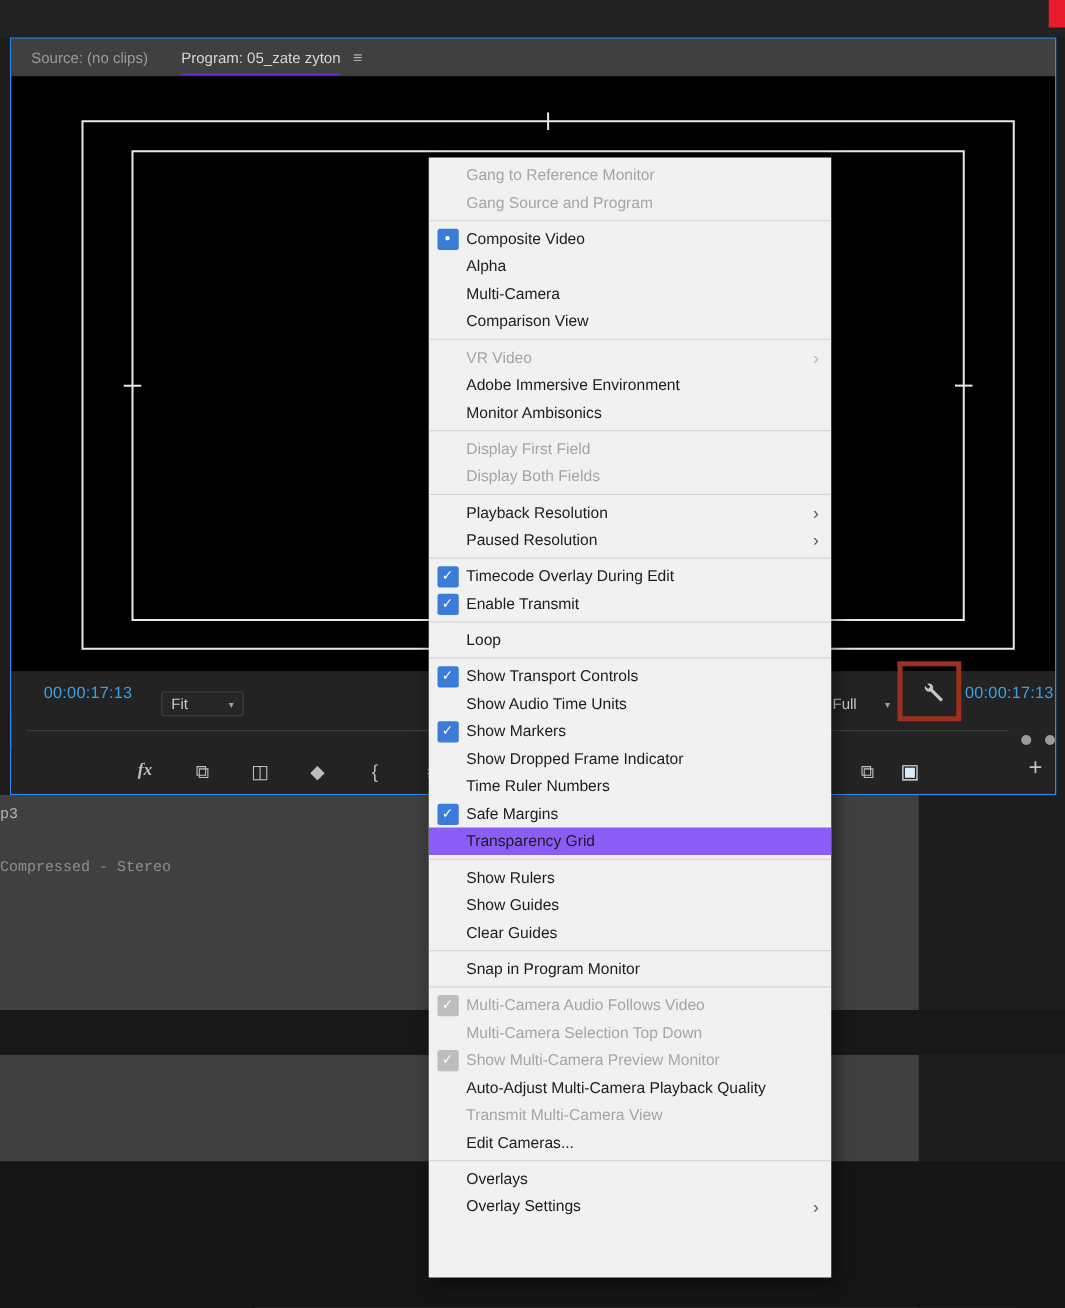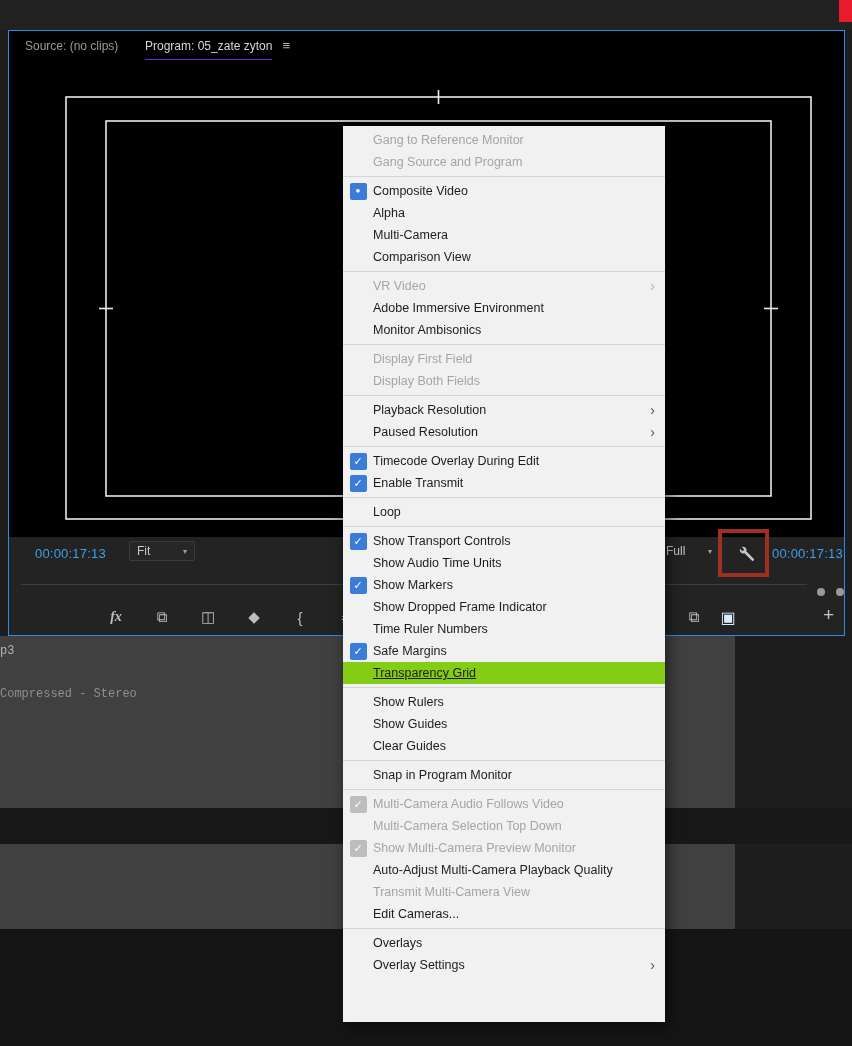--- a/index.html
+++ b/index.html
@@ -6,36 +6,36 @@
   html,body { width:852px; height:1046px; background:#1d1d1d; overflow:hidden;
               font-family:"Liberation Sans", sans-serif; position:relative; }
 
   
   .topbar { position:absolute; left:0; top:0; width:852px; height:30px; background:#222222; }
   .close-box { position:absolute; right:0; top:0; width:13px; height:22px; background:#e81b2d; }
 
   
   .panel { position:absolute; left:8px; top:30px; width:837px; height:606px;
            background:#232323; border:1px solid #2d8ceb; }
-  .panel-header { position:absolute; left:0; top:0; width:100%; height:30px; background:#000000; }
+  .panel-header { position:absolute; left:0; top:0; width:100%; height:30px; background:#404040; }
   .tab { position:absolute; top:0; height:30px; line-height:30px; font-size:12px; white-space:nowrap; }
   .tab-source { left:16px; color:#9b9b9b; }
   .tab-program { left:136px; color:#d6d6d6; display:flex; align-items:center; }
   .tab-program .underlined { display:inline-block; height:28px; line-height:28px;
                              border-bottom:1px solid #6d28d9; }
   .hamburger { margin-left:10px; color:#b0b0b0; font-size:13px; }
 
   .monitor { position:absolute; left:0; top:30px; width:835px; height:476px; background:#000; }
   .monitor svg { position:absolute; left:0; top:0; }
 
   .controlbar { position:absolute; left:0; top:506px; width:835px; height:32px; background:#232323; }
   .timecode { position:absolute; top:9px; font-size:13px; color:#3ba1e8; letter-spacing:.2px; }
   .tc-left { left:26px; }
   .tc-right { left:763px; }
-  .dropdown { position:absolute; top:4px; height:20px; border-radius:2px; color:#c9c9c9;
+  .dropdown { position:absolute; top:16px; height:20px; border-radius:2px; color:#c9c9c9;
               font-size:12px; display:flex; align-items:center; justify-content:space-between;
               padding:0 7px; }
   .dd-fit { left:120px; width:66px; background:#262626; border:1px solid #3c3c3c; }
   .dd-full { left:650px; width:60px; background:transparent; }
   .chev { font-size:8px; color:#a0a0a0; margin-left:8px; }
   .wrench-btn { position:absolute; left:723px; top:3px; width:26px; height:26px;
                 display:flex; align-items:center; justify-content:center; }
   .red-box { position:absolute; left:709px; top:498px; width:51px; height:48px;
              border:4px solid #9e3021; z-index:5; }
 
@@ -65,21 +65,21 @@
                   padding:3px 0; z-index:10; overflow:hidden; }
   .menu-item { display:flex; align-items:center; height:22px; font-size:12.5px; color:#1c1c1c;
                padding-right:6px; }
   .menu-item .gutter { flex:0 0 30px; display:flex; align-items:center; justify-content:center; }
   .mark { width:17px; height:17px; border-radius:2px; display:flex; align-items:center;
           justify-content:center; color:#fff; font-size:11px; line-height:1; }
   .mark.check { background:#3a7cd8; }
   .mark.radio { background:#3a7cd8; font-size:8px; }
   .mark.check-gray { background:#bdbdbd; }
   .menu-item.disabled { color:#a5a5a5; }
-  .menu-item.highlight { background:#84cc16;text-decoration:underline; }
+  .menu-item.highlight { background:#8b5cf6; }
   .mlabel { white-space:nowrap; }
   .subarrow { margin-left:auto; color:#555; font-size:14px; padding-right:4px; line-height:1; }
   .menu-item.disabled .subarrow { color:#b3b3b3; }
   .menu-sep { height:1px; background:#d6d6d6; margin:3px 0; }
 </style>
 </head>
 <body>
 
 <div id="stage">
 

